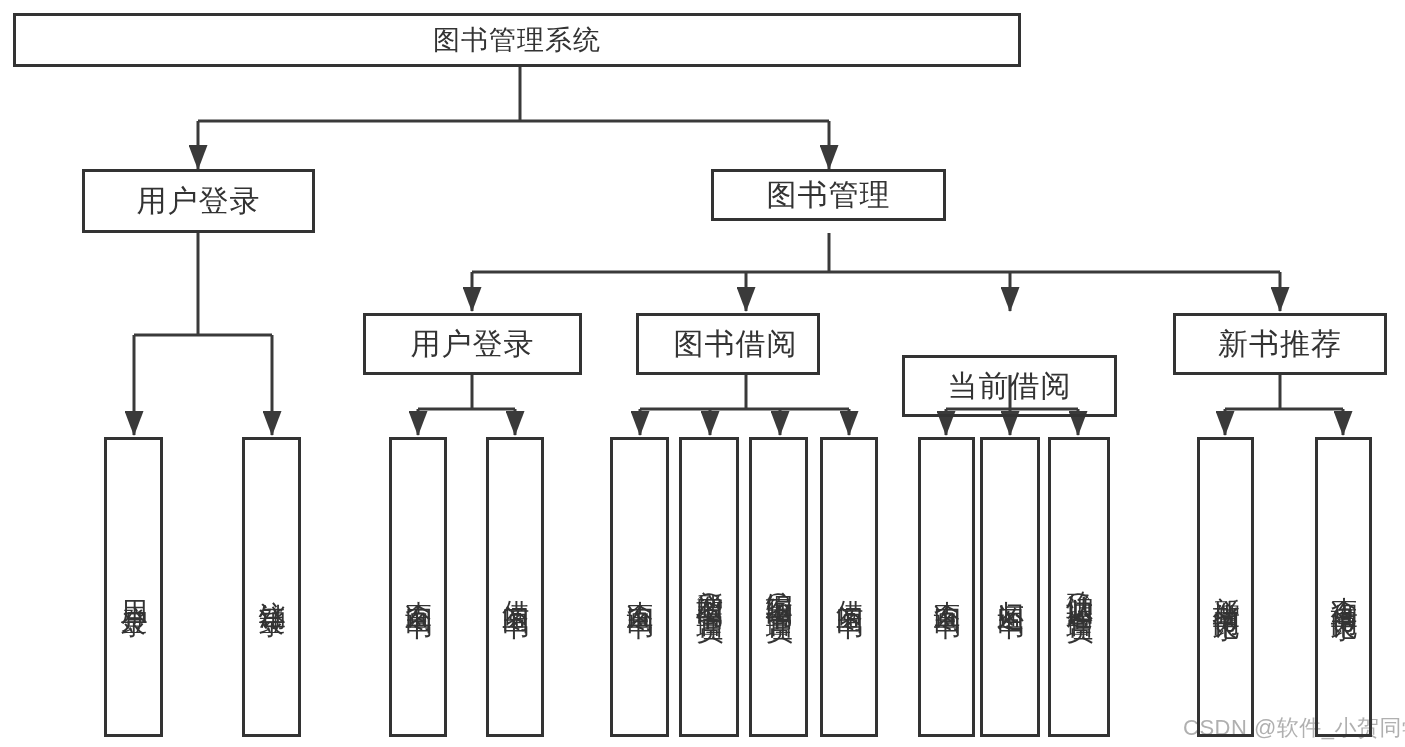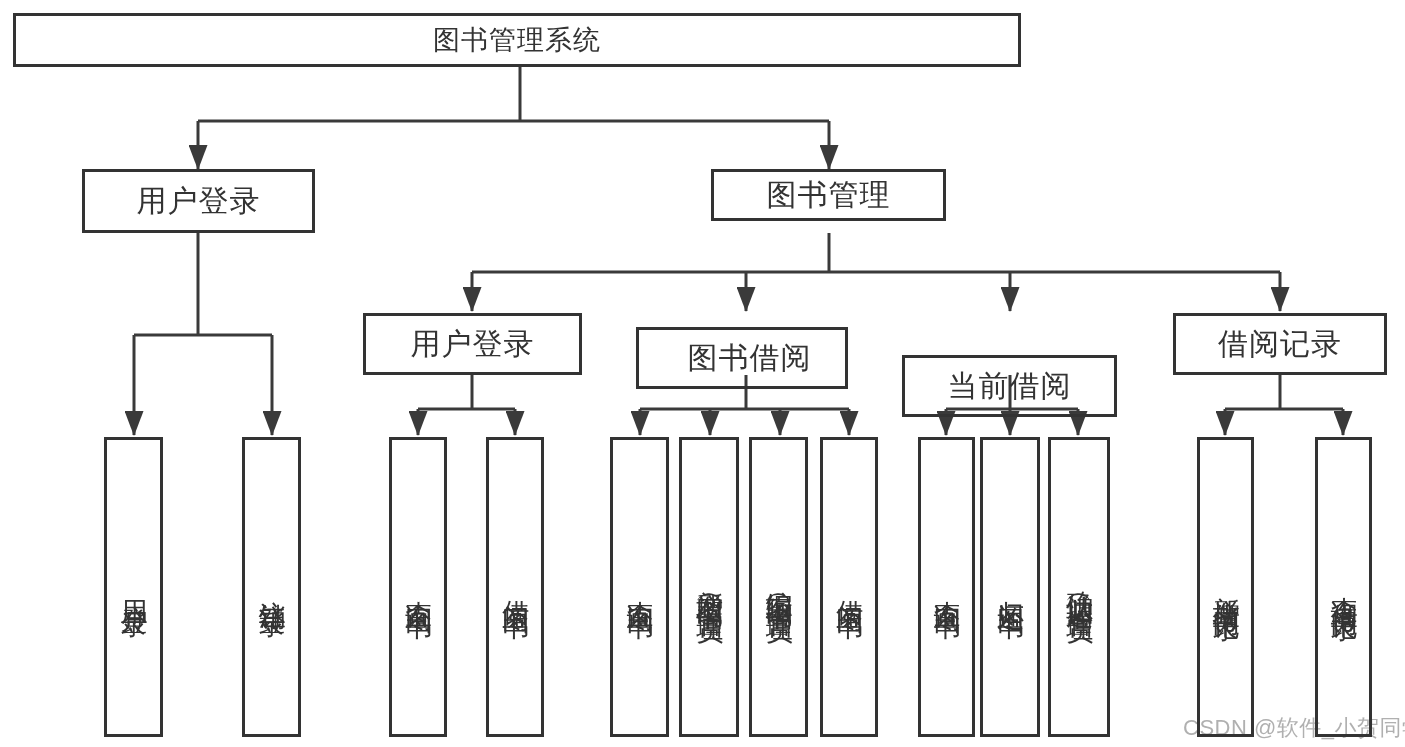--- a/index.html
+++ b/index.html
@@ -128,28 +128,28 @@
   <div class="box" style="left:82px; top:169px; width:233px; height:64px;">
     <span class="h-label">用户登录</span>
   </div>
   <div class="box" style="left:711px; top:169px; width:235px; height:52px;">
     <span class="h-label">图书管理</span>
   </div>
 
   <div class="box" style="left:363px; top:313px; width:219px; height:62px;">
     <span class="h-label">用户登录</span>
   </div>
-  <div class="box" style="left:636px; top:327px; width:212px; height:62px;padding-left:15px;">
+  <div class="box" style="left:636px; top:313px; width:184px; height:62px;padding-left:15px;">
     <span class="h-label">图书借阅</span>
   </div>
   <div class="box" style="left:902px; top:313px; width:215px; height:62px;margin-top:42px;">
     <span class="h-label">当前借阅</span>
   </div>
   <div class="box" style="left:1173px; top:313px; width:214px; height:62px;">
-    <span class="h-label">借阅记录</span>
+    <span class="h-label">新书推荐</span>
   </div>
 
   <div class="box" style="left:104px; top:437px; width:59px; height:300px;">
     <span class="v-label">用户登录</span>
   </div>
   <div class="box" style="left:242px; top:437px; width:59px; height:300px;">
     <span class="v-label">注销登录</span>
   </div>
 
   <div class="box" style="left:389px; top:437px; width:58px; height:300px;">

